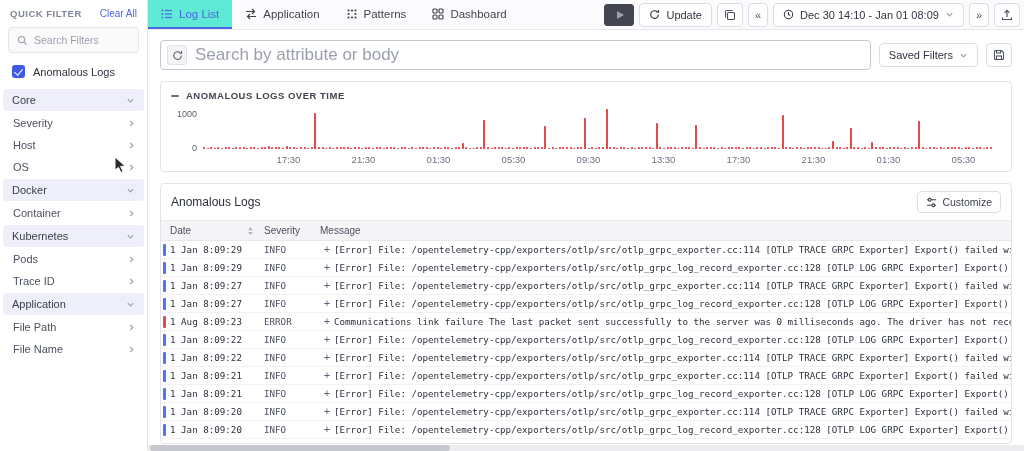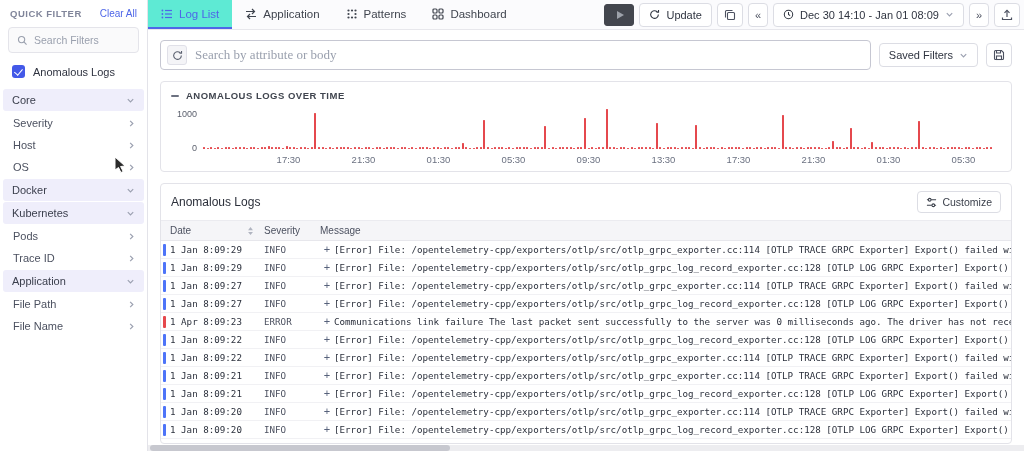--- a/index.html
+++ b/index.html
@@ -34,21 +34,21 @@
   .btn{display:inline-flex;align-items:center;gap:6px;height:24px;padding:0 9px;background:#fff;border:1px solid #dcdde4;border-radius:4px;font-size:11px;color:#2f3440;font-family:inherit;cursor:pointer;white-space:nowrap}
   .icon-btn{padding:0 6px;color:#4c5160}
   .play{width:30px;height:22px;background:#43464e;border:1px solid #43464e;border-radius:3px;display:inline-flex;align-items:center;justify-content:center;cursor:pointer}
   .play .tri{width:0;height:0;border-left:7px solid #9da1aa;border-top:4.5px solid transparent;border-bottom:4.5px solid transparent;margin-left:2px}
 
   
   .content{flex:1;padding:10px 12px 0;display:flex;flex-direction:column;min-height:0;position:relative;background:#fff}
   .search-row{display:flex;align-items:center;gap:8px;margin-bottom:11px}
   .search-box{flex:1;display:flex;align-items:center;gap:8px;height:30px;border:1px solid #c6c7d2;border-radius:4px;padding:0 6px;background:#fff}
   .qb-chip{display:inline-flex;align-items:center;justify-content:center;width:20px;height:20px;border:1px solid #e0e0e8;background:#f4f4f7;border-radius:3px;color:#5b6170;cursor:pointer}
-  .search-box input{flex:1;border:0;outline:0;font-size:13px;color:#2f3340;font-family:Liberation Serif, serif}
+  .search-box input{flex:1;border:0;outline:0;font-size:17px;color:#2f3340;font-family:Liberation Sans, sans-serif}
   .search-box input::placeholder{color:#9aa0ae}
   .panel{border:1px solid #e3e3e9;border-radius:4px;background:#fff}
 
   
   .chart-panel{padding:8px 10px 2px;margin-bottom:11px}
   .chart-head{display:flex;align-items:center;gap:7px;cursor:pointer}
   .collapse-dash{width:8px;height:2px;background:#6c7180;border-radius:1px}
   .chart-title{font-size:9.5px;font-weight:700;letter-spacing:.5px;color:#40454f}
   .chart-area{display:flex;gap:6px;margin-top:8px}
   .y-axis{width:26px;display:flex;flex-direction:column;justify-content:space-between;align-items:flex-end;height:44px;font-size:9px;color:#5a5f6c}
@@ -139,20 +139,28 @@
           </span>
         </div>
         <div class="sec-header">
           <span>Docker</span>
           <span class="chev">
             <svg width="9" height="9" viewBox="0 0 10 10" fill="none" stroke="currentColor" stroke-width="1.3">
               <path d="M2 3.5L5 6.5L8 3.5"></path>
             </svg>
           </span>
         </div>
+        <div class="sec-item">
+          <span>Container</span>
+          <span class="chev">
+            <svg width="9" height="9" viewBox="0 0 10 10" fill="none" stroke="currentColor" stroke-width="1.3">
+              <path d="M3.5 2L6.5 5L3.5 8"></path>
+            </svg>
+          </span>
+        </div>
         <div class="sec-header">
           <span>Kubernetes</span>
           <span class="chev">
             <svg width="9" height="9" viewBox="0 0 10 10" fill="none" stroke="currentColor" stroke-width="1.3">
               <path d="M2 3.5L5 6.5L8 3.5"></path>
             </svg>
           </span>
         </div>
         <div class="sec-item">
           <span>Pods</span>
@@ -640,21 +648,21 @@
             </div>
             <div class="log-row">
               <span class="indicator info"></span>
               <span class="cell date">1 Jan 8:09:27</span>
               <span class="cell sev">INFO</span>
               <span class="expand">+</span>
               <span class="cell msg">[Error] File: /opentelemetry-cpp/exporters/otlp/src/otlp_grpc_log_record_exporter.cc:128 [OTLP LOG GRPC Exporter] Export() failed: fa</span>
             </div>
             <div class="log-row">
               <span class="indicator error"></span>
-              <span class="cell date">1 Apr 8:09:23</span>
+              <span class="cell date">1 Aug 8:09:23</span>
               <span class="cell sev">ERROR</span>
               <span class="expand">+</span>
               <span class="cell msg">Communications link failure The last packet sent successfully to the server was 0 milliseconds ago. The driver has not received any p</span>
             </div>
             <div class="log-row">
               <span class="indicator info"></span>
               <span class="cell date">1 Jan 8:09:22</span>
               <span class="cell sev">INFO</span>
               <span class="expand">+</span>
               <span class="cell msg">[Error] File: /opentelemetry-cpp/exporters/otlp/src/otlp_grpc_log_record_exporter.cc:128 [OTLP LOG GRPC Exporter] Export() failed: f</span>

